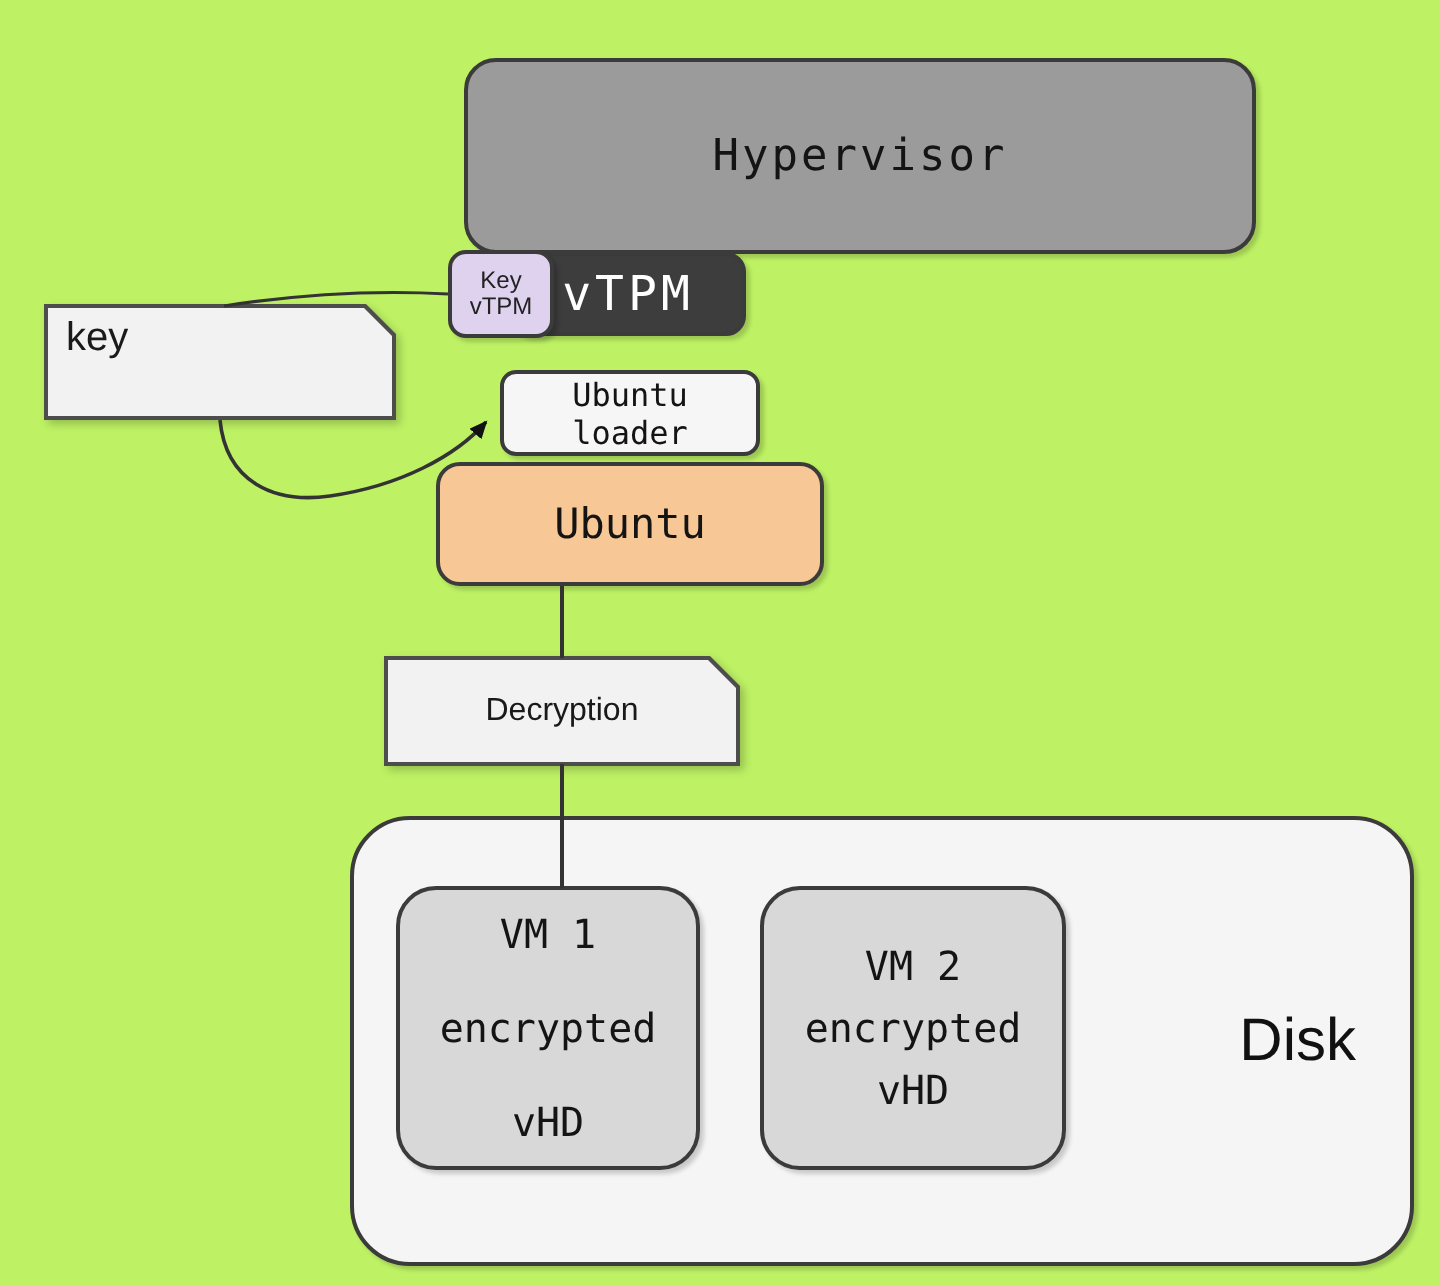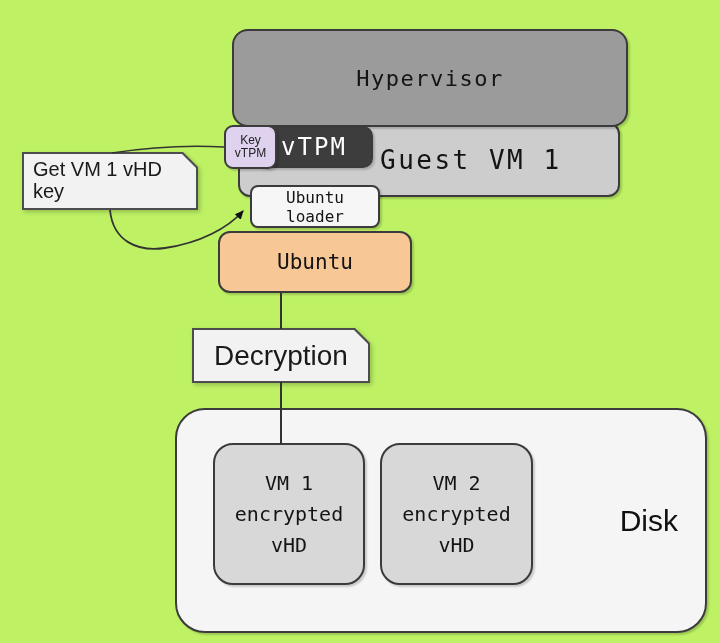--- a/index.html
+++ b/index.html
@@ -29,52 +29,49 @@
   .loader { left:250px; top:185px; width:130px; height:43px; border-radius:8px;
     background:#f6f6f6; z-index:4; font-size:16px; line-height:19px; }
   .ubuntu { left:218px; top:231px; width:194px; height:62px; border-radius:12px;
     background:#f7c795; z-index:3; font-size:21px; }
   .disk { left:175px; top:408px; width:532px; height:225px; border-radius:30px;
     background:#f5f5f5; z-index:0; }
   .disk-label { position:absolute; right:27px; top:50%; transform:translateY(-50%);
     font-family:"Liberation Sans", sans-serif; font-size:30px; color:#111; }
   .vhd { top:443px; width:152px; height:142px; border-radius:20px;
     background:#d8d8d8; z-index:1; font-size:20px; line-height:31px; }
-  .vhd1 { left:213px; }
+  .vhd1 { left:198px;gap:16px; }
   .vhd2 { left:380px; width:153px;align-items:center; }
 
   
   .cut { position:absolute; z-index:5; filter:drop-shadow(2px 2px 2px rgba(0,0,0,0.22)); }
   .cut-bg { position:absolute; inset:0; background:#4d4d4d;
     clip-path:polygon(0 0, calc(100% - 15px) 0, 100% 15px, 100% 100%, 0 100%); }
   .cut-fg { position:absolute; inset:2px; background:#f2f2f2;
     clip-path:polygon(0 0, calc(100% - 14px) 0, 100% 14px, 100% 100%, 0 100%); }
   .cut-text { position:absolute; inset:0; color:#1a1a1a;
     font-family:"Liberation Sans", sans-serif; }
   .callout { left:22px; top:152px; width:176px; height:58px; }
   .callout .cut-text { font-size:20px; line-height:22px; padding:6px 0 0 11px; }
   .decryption { left:192px; top:328px; width:178px; height:55px; }
   .decryption .cut-text { display:flex; align-items:center; justify-content:center;
-    font-size:28px; }
+    font-size:16px; }
 
   .connectors { position:absolute; left:0; top:0; width:720px; height:643px;
     z-index:6; pointer-events:none; }
 </style>
 </head>
 <body>
 
 <div id="canvas">
 
   <div class="box hypervisor">
     <span>Hypervisor</span>
   </div>
 
-  <div class="box guest">
-    <span>Guest VM 1</span>
-  </div>
 
   <div class="box vtpm">
     <span>vTPM</span>
   </div>
 
   <div class="box col keyblob">
     <div>Key</div>
     <div>vTPM</div>
   </div>
 
@@ -84,21 +81,20 @@
   </div>
 
   <div class="box ubuntu">
     <span>Ubuntu</span>
   </div>
 
   <div class="cut callout">
     <div class="cut-bg"></div>
     <div class="cut-fg"></div>
     <div class="cut-text">
-      <div>Get VM 1 vHD</div>
       <div>key</div>
     </div>
   </div>
 
   <div class="cut decryption">
     <div class="cut-bg"></div>
     <div class="cut-fg"></div>
     <div class="cut-text">
       <span>Decryption</span>
     </div>

